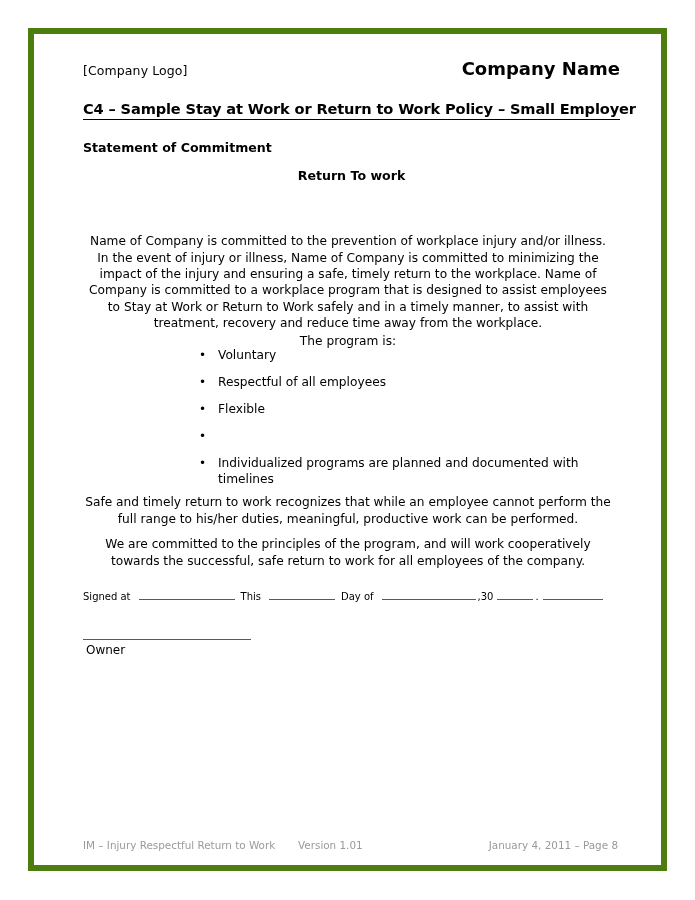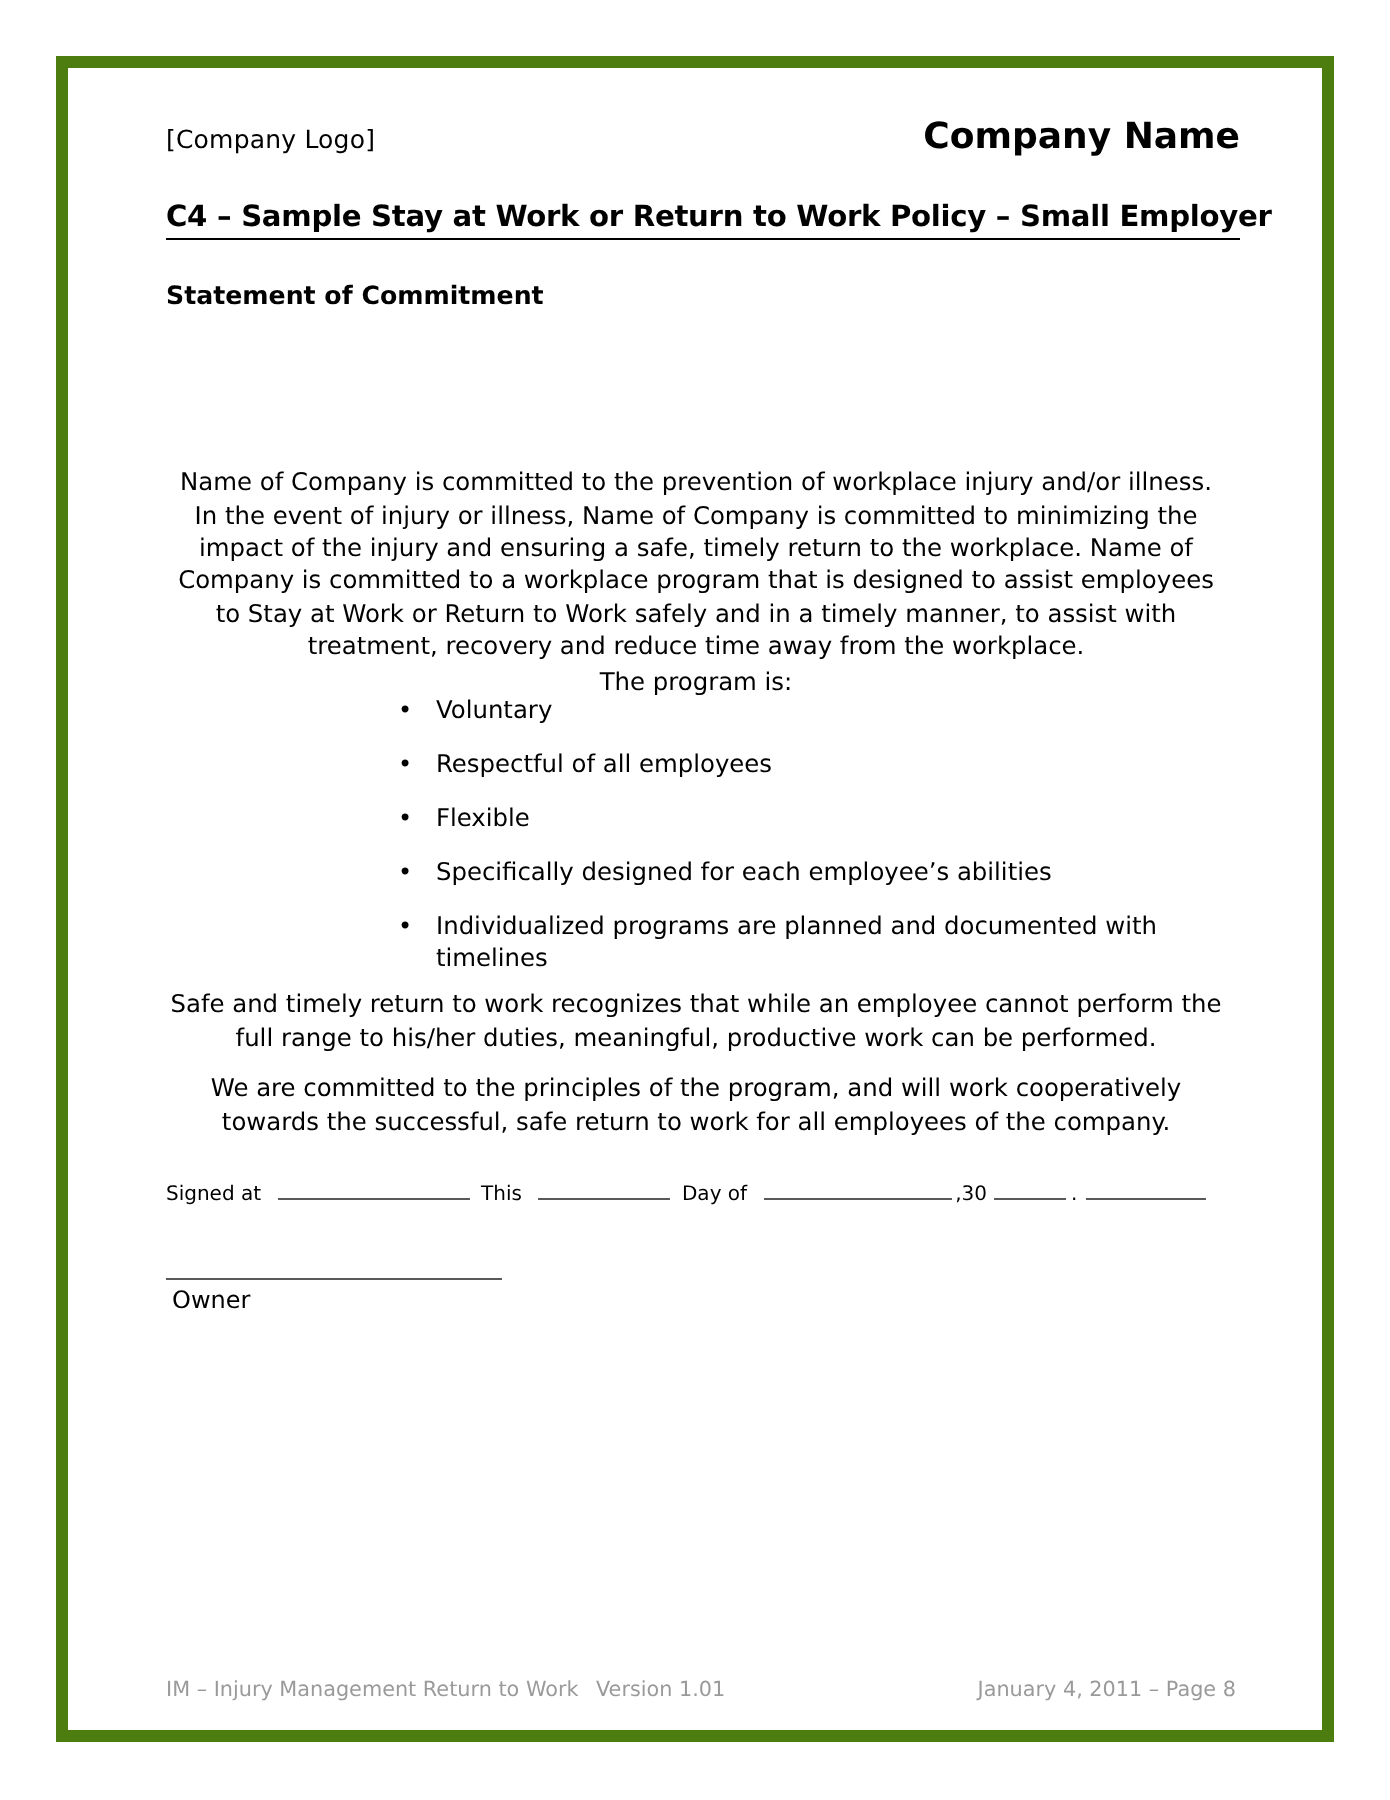--- a/index.html
+++ b/index.html
@@ -187,41 +187,41 @@
 
     <div class="doc-header">
       <span class="logo-placeholder">[Company Logo]</span>
       <span class="company-name">Company Name</span>
     </div>
 
     <div class="doc-title">C4 – Sample Stay at Work or Return to Work Policy – Small Employer</div>
 
     <div class="subtitle-1">Statement of Commitment</div>
 
+    <div class="subtitle-2">Return To work</div>
 
     <p class="body-block para-intro">Name of Company is committed to the prevention of workplace injury and/or illness. In the event of injury or illness, Name of Company is committed to minimizing the impact of the injury and ensuring a safe, timely return to the workplace. Name of Company is committed to a workplace program that is designed to assist employees to Stay at Work or Return to Work safely and in a timely manner, to assist with treatment, recovery and reduce time away from the workplace.</p>
 
     <p class="body-block para-lead">The program is:</p>
 
     <ul class="bullet-list">
       <li>
         <span class="bullet-dot">•</span>
         <span>Voluntary</span>
       </li>
       <li>
         <span class="bullet-dot">•</span>
         <span>Respectful of all employees</span>
       </li>
       <li>
         <span class="bullet-dot">•</span>
         <span>Flexible</span>
       </li>
       <li>
         <span class="bullet-dot">•</span>
-        <span>Specifically designed for each employee’s abilities</span>
       </li>
       <li>
         <span class="bullet-dot">•</span>
         <span>Individualized programs are planned and documented with timelines</span>
       </li>
     </ul>
 
     <p class="body-block para-commit">We are committed to the principles of the program, and will work cooperatively towards the successful, safe return to work for all employees of the company.</p>
 
     <p class="body-block para-safe">Safe and timely return to work recognizes that while an employee cannot perform the full range to his/her duties, meaningful, productive work can be performed.</p>
@@ -239,19 +239,19 @@
       <span class="sig-text">.</span>
       <span class="sig-rule rule-tail"></span>
     </div>
 
     <div class="owner-block">
       <div class="owner-rule"></div>
       <div class="owner-label">Owner</div>
     </div>
 
     <div class="doc-footer">
-      <span class="footer-left">IM – Injury Management Return to Work</span>
+      <span class="footer-left">IM – Injury Respectful Return to Work</span>
       <span class="footer-center">Version 1.01</span>
       <span class="footer-right">January 4, 2011 – Page 8</span>
     </div>
 
   </div>
 </div>
 
 </body></html>

